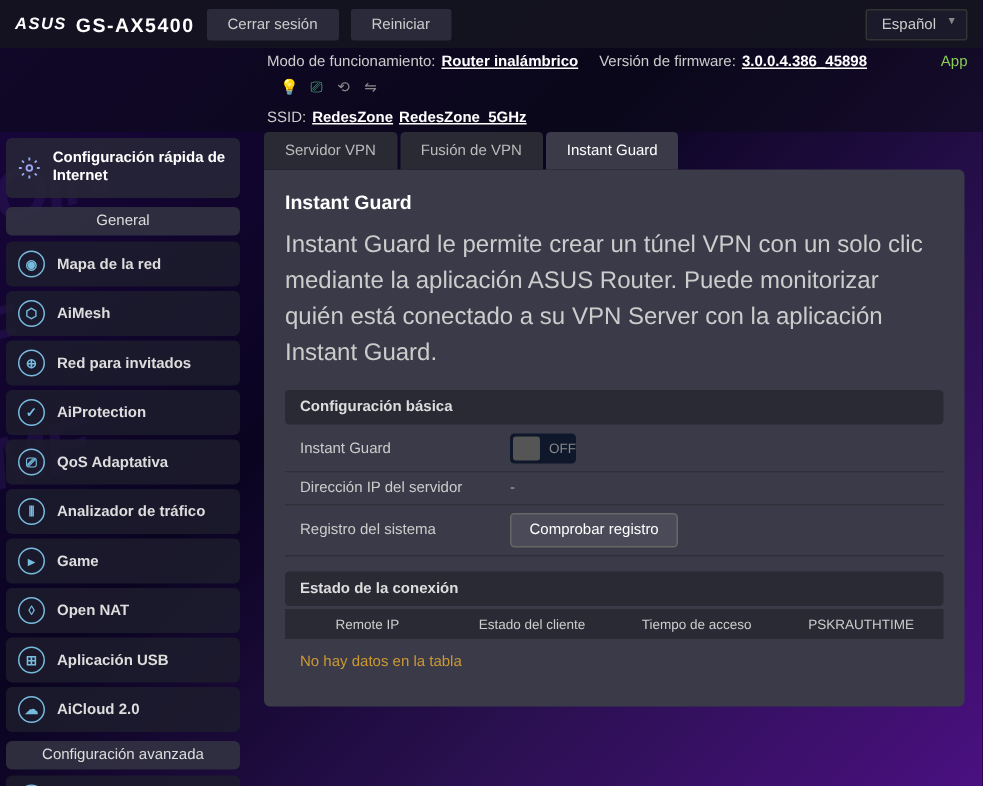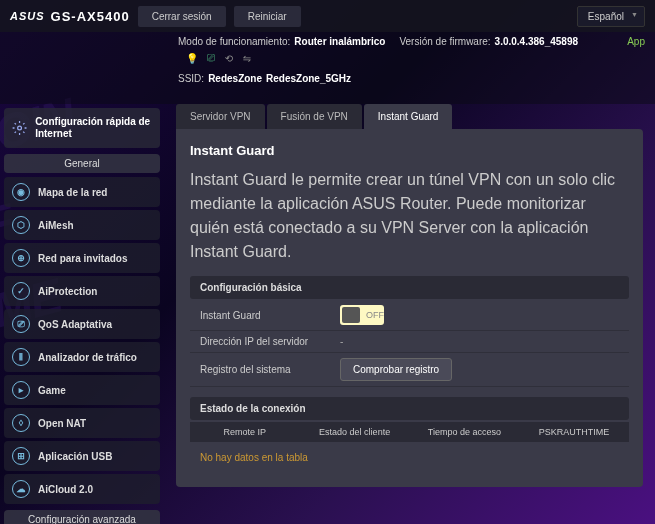--- a/index.html
+++ b/index.html
@@ -11,23 +11,23 @@
 .bg-text.t3{top:280px;left:-40px}
 .container{position:relative;z-index:1;display:flex;flex-direction:column;height:100%}
 .topbar{display:flex;align-items:center;height:32px;background:rgba(20,20,30,0.9);padding:0 10px;gap:8px}
 .brand{display:flex;align-items:center;gap:6px;color:#fff}
 .brand-logo{font-size:11px;font-weight:bold;font-style:italic;letter-spacing:1px}
 .brand-model{font-size:13px;font-weight:bold;letter-spacing:1px}
 .top-btn{background:#2a2a3a;color:#ccc;border:none;padding:5px 14px;font-size:10px;cursor:pointer;border-radius:2px}
 .spacer{flex:1}
 .lang-sel{background:#1a1a2a;color:#ccc;border:1px solid #333;padding:4px 20px 4px 10px;font-size:10px;position:relative;border-radius:2px}
 .lang-sel:after{content:"▼";position:absolute;right:6px;font-size:7px;color:#888}
-.infobar{display:flex;align-items:flex-start;padding:4px 10px 20px 178px;font-size:10px;color:#ccc;background:rgba(10,10,20,0.5);gap:4px;flex-wrap:wrap}
+.infobar{display:flex;align-items:flex-start;padding:4px 10px 4px 178px;font-size:10px;color:#ccc;background:rgba(10,10,20,0.5);gap:4px;flex-wrap:wrap}
 .infobar .lbl{color:#ccc}
-.infobar .link{color:#fff;cursor:pointer;font-weight:bold}
+.infobar .link{color:#fff;text-decoration:underline;cursor:pointer;font-weight:bold}
 .infobar .app-link{color:#8c5;margin-left:auto;cursor:pointer}
 .status-icons{display:flex;gap:4px;margin-left:8px}
 .status-icon{width:14px;height:14px;display:flex;align-items:center;justify-content:center;font-size:10px}
 .si-bulb{color:#c93}
 .si-net{color:#5c8}
 .si-refresh{color:#888}
 .si-usb{color:#888}
 .main{display:flex;flex:1;overflow:hidden}
 .sidebar{width:164px;padding:0 4px;overflow-y:auto;scrollbar-width:thin}
 .side-special{background:rgba(40,40,55,0.85);border-radius:4px;padding:8px 8px;margin:4px 0;display:flex;align-items:center;gap:8px;cursor:pointer}
@@ -40,21 +40,21 @@
 .tabs{display:flex;gap:0;margin-bottom:0}
 .tab{background:#2a2a35;color:#bbb;padding:7px 14px;font-size:10px;cursor:pointer;border-radius:3px 3px 0 0;margin-right:2px}
 .tab.active{background:#3a3a48;color:#fff}
 .panel{background:#3a3a48;border-radius:0 4px 4px 4px;padding:14px}
 .panel-title{color:#fff;font-size:13px;font-weight:bold;margin-bottom:10px}
 .panel-desc{color:#ccc;font-size:16px;line-height:1.5;margin-bottom:12px}
 .section-hdr{background:#2a2a35;color:#ddd;font-size:10px;font-weight:bold;padding:6px 10px;border-radius:3px;margin-bottom:1px}
 .form-row{display:flex;align-items:center;padding:5px 10px;background:#3a3a48;font-size:10px;color:#ccc;border-bottom:1px solid #2f2f3a}
 .form-lbl{width:140px}
 .form-val{color:#aaa}
-.toggle{width:44px;height:20px;background:#fef9c3;border-radius:3px;position:relative;display:flex;align-items:center}
+.toggle{width:44px;height:20px;background:#0f172a;border-radius:3px;position:relative;display:flex;align-items:center}
 .toggle-knob{width:18px;height:16px;background:#555;border-radius:2px;margin-left:2px}
 .toggle-text{color:#888;font-size:9px;margin-left:6px}
 .btn-check{background:#4a4a58;color:#fff;border:1px solid #666;padding:5px 12px;font-size:10px;border-radius:3px;cursor:pointer}
 .conn-table{width:100%;margin-top:2px}
 .conn-head{display:flex;background:#2a2a35;font-size:9px;color:#ccc}
 .conn-head>div{flex:1;text-align:center;padding:5px 2px}
 .conn-empty{text-align:left;color:#c93;font-size:10px;padding:10px;background:#3a3a48}
 .sidebar::-webkit-scrollbar{width:6px}
 .sidebar::-webkit-scrollbar-thumb{background:#555;border-radius:3px}
 svg{width:100%;height:100%}

